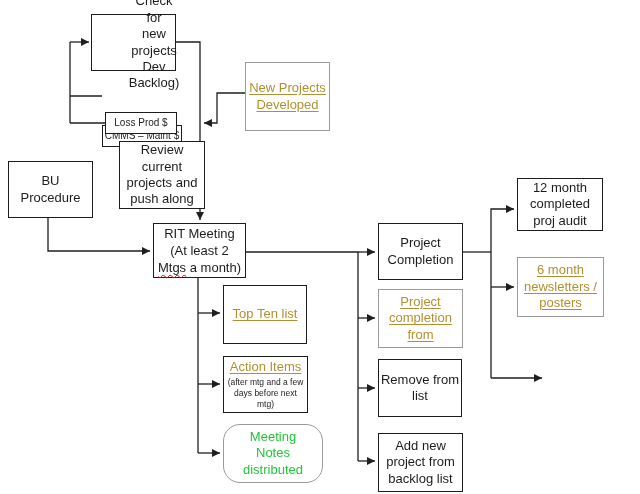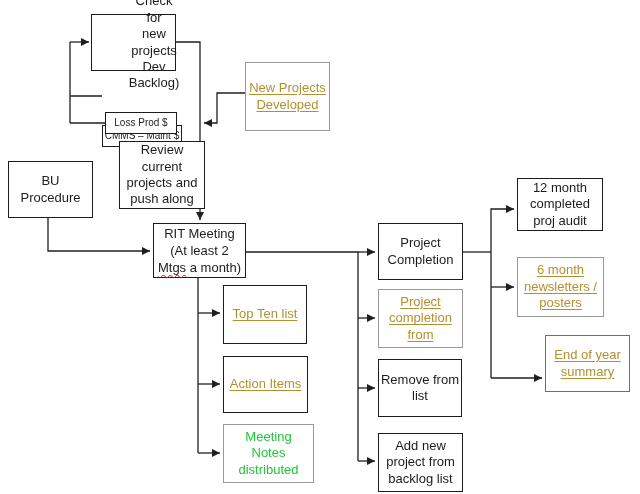--- a/index.html
+++ b/index.html
@@ -98,23 +98,26 @@
     <span>(At least 2</span><br>
     <span class="squiggle">Mtgs</span><span> a month)</span>
   </div>
 
   <div class="box" style="left:223px;top:285px;width:84px;height:59px;">
     <span class="link">Top Ten list</span>
   </div>
 
   <div class="box" style="left:223px;top:356px;width:85px;height:57px;">
     <span class="link">Action Items</span>
+    <div class="sub">(after mtg and a few
+days before next
+mtg)</div>
   </div>
 
-  <div class="box gray" style="left:223px;top:424px;width:91px;height:59px;">
+  <div class="box gray" style="left:223px;top:424px;width:100px;height:59px;border-radius:17px;">
     <span class="green">Meeting
 Notes
 distributed</span>
   </div>
 
   <div class="box" style="left:378px;top:223px;width:85px;height:57px;">Project
 Completion</div>
 
   <div class="box gray" style="left:378px;top:289px;width:85px;height:59px;">
     <span class="link">Project
@@ -132,18 +135,14 @@
   <div class="box" style="left:517px;top:178px;width:86px;height:53px;">12 month
 completed
 proj audit</div>
 
   <div class="box gray" style="left:517px;top:257px;width:87px;height:60px;">
     <span class="link">6 month
 newsletters /
 posters</span>
   </div>
 
-  <div class="box dgray" style="left:545px;top:335px;width:85px;height:57px;">
-    <span class="link">End of year
-summary</span>
-  </div>
 
 </div>
 
 </body></html>

